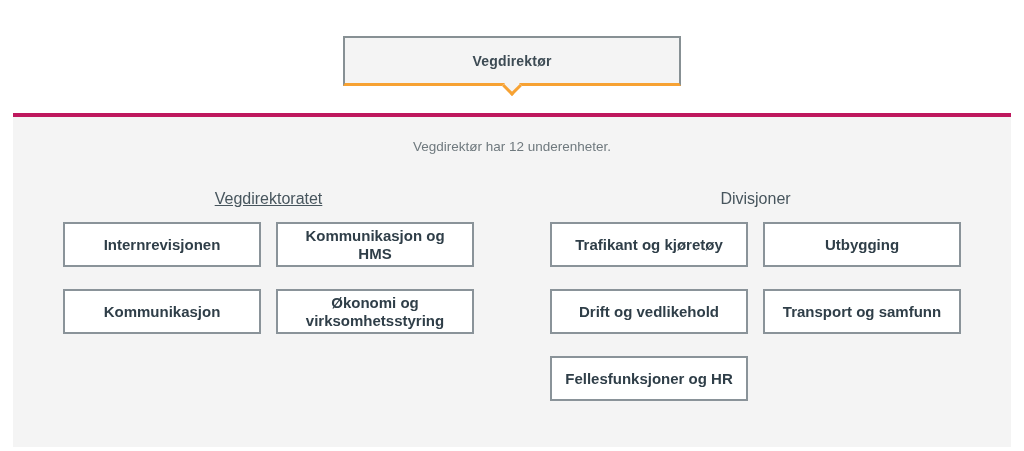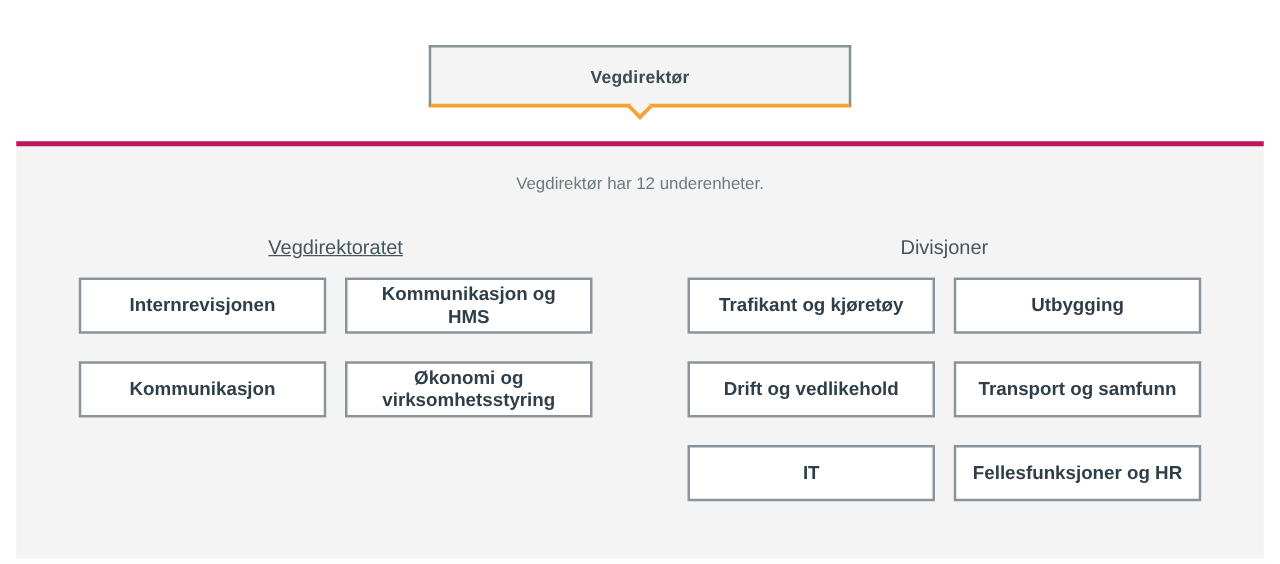--- a/index.html
+++ b/index.html
@@ -106,21 +106,20 @@
         </div>
       </div>
 
       <div class="group">
         <span class="group-title">Divisjoner</span>
         <div class="grid">
           <div class="unit">Trafikant og kjøretøy</div>
           <div class="unit">Utbygging</div>
           <div class="unit">Drift og vedlikehold</div>
           <div class="unit">Transport og samfunn</div>
-          <div class="unit">IT</div>
           <div class="unit">Fellesfunksjoner og HR</div>
         </div>
       </div>
 
     </div>
   </div>
 
 </div>
 
 </body></html>

